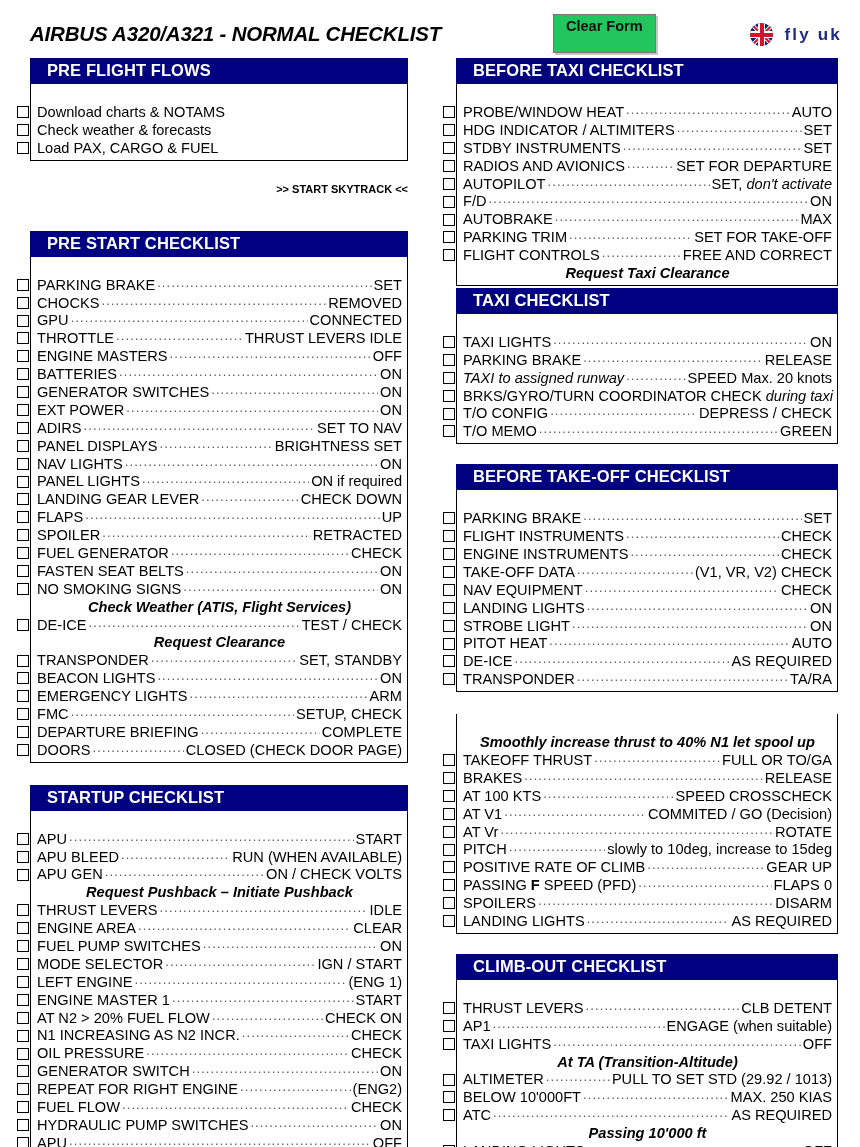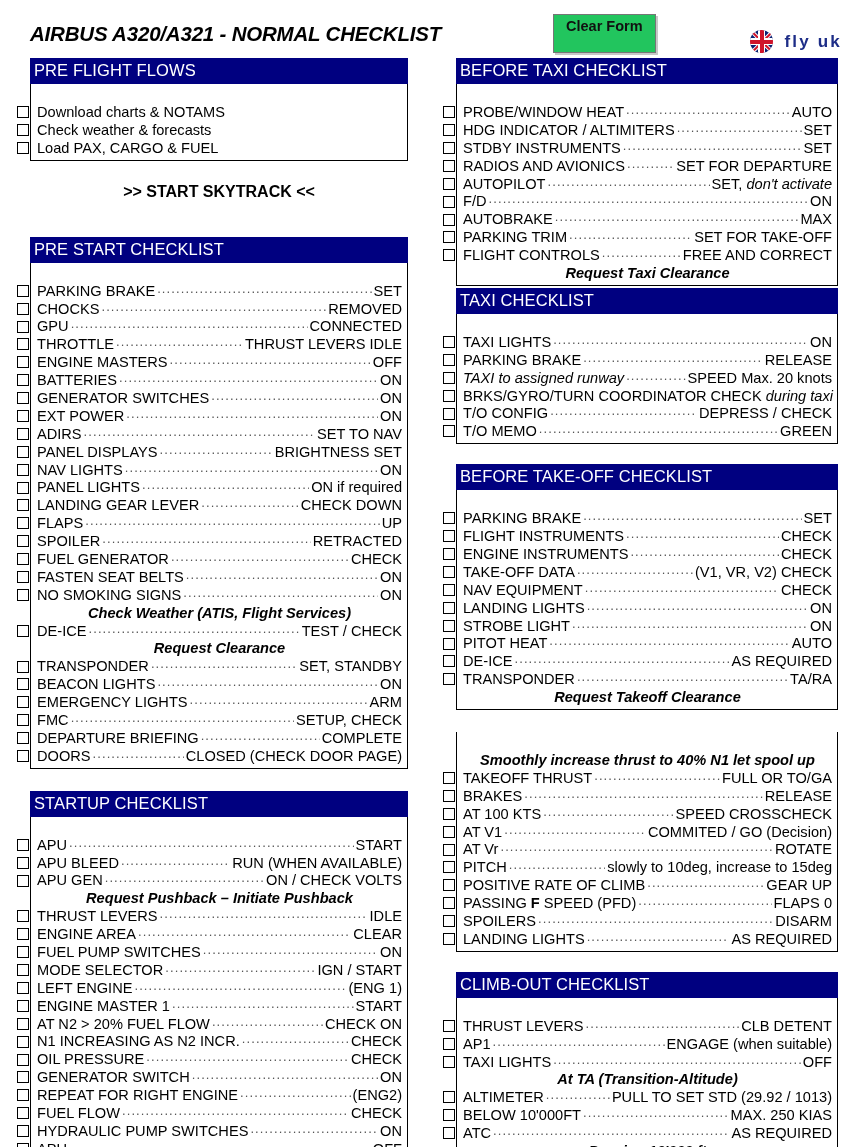--- a/index.html
+++ b/index.html
@@ -40,21 +40,21 @@
     font-family: "Liberation Sans", sans-serif;
     font-size: 14.5px;
     font-weight: bold;
     color: #111;
     padding: 4px 12px 17px 12px;
     line-height: 1.1;
     cursor: pointer;
   }
   #brand-logo {
     margin-left: auto;
-    margin-top: 20px;
+    margin-top: 13px;
     display: flex;
     align-items: center;
     gap: 11px;
   }
   .uj-circle {
     width: 23px; height: 23px;
     border-radius: 50%;
     overflow: hidden;
     position: relative;
     background: #0a2172;
@@ -89,22 +89,22 @@
   }
   .column { width: 430px; padding: 0 22px 0 30px; }
   .column.right { padding: 0 22px 0 26px; }
 
   
   .section { position: relative; }
   .section-header {
     background: #000080;
     color: #ffffff;
     font-size: 16.5px;
-    font-weight: normal;
-    padding: 3px 0 4px 4px;
+    font-weight: bold;
+    padding: 3px 0 4px 17px;
     letter-spacing: 0.1px;
     line-height: 1.15;
   }
   .section-body {
     border: 1px solid #000000;
     border-top: none;
     padding: 20px 5px 2px 6px;
   }
 
   
@@ -144,22 +144,22 @@
   .note {
     text-align: center;
     font-size: 14.6px;
     line-height: 17.9px;
     height: 17.9px;
     font-weight: bold;
     font-style: italic;
     white-space: nowrap;
   }
   .center-banner {
-    text-align: center;
-    font-size: 16px;
+    text-align: right;
+    font-size: 11px;
     font-weight: bold;
     white-space: nowrap;
   }
   em.inl { font-style: italic; font-weight: normal; margin-top: 44px; }
   b.inl { font-weight: bold; }
 </style>
 </head>
 <body>
 
 <div id="page-header">
@@ -637,21 +637,20 @@
             <span class="item"><span>DE-ICE</span></span>
             <span class="leader">........................................................................................................................</span>
             <span class="action"><span>AS REQUIRED</span></span>
           </div>
           <div class="row">
             <span class="chk"></span>
             <span class="item"><span>TRANSPONDER</span></span>
             <span class="leader">........................................................................................................................</span>
             <span class="action"><span>TA/RA</span></span>
           </div>
-          <div class="note">Request Takeoff Clearance</div>
         </div>
       </div>
       <div style="height: 22px;"></div>
       <div class="section">
         <div class="section-body">
           <div class="note">Smoothly increase thrust to 40% N1 let spool up</div>
           <div class="row">
             <span class="chk"></span>
             <span class="item"><span>TAKEOFF THRUST</span></span>
             <span class="leader">........................................................................................................................</span>

